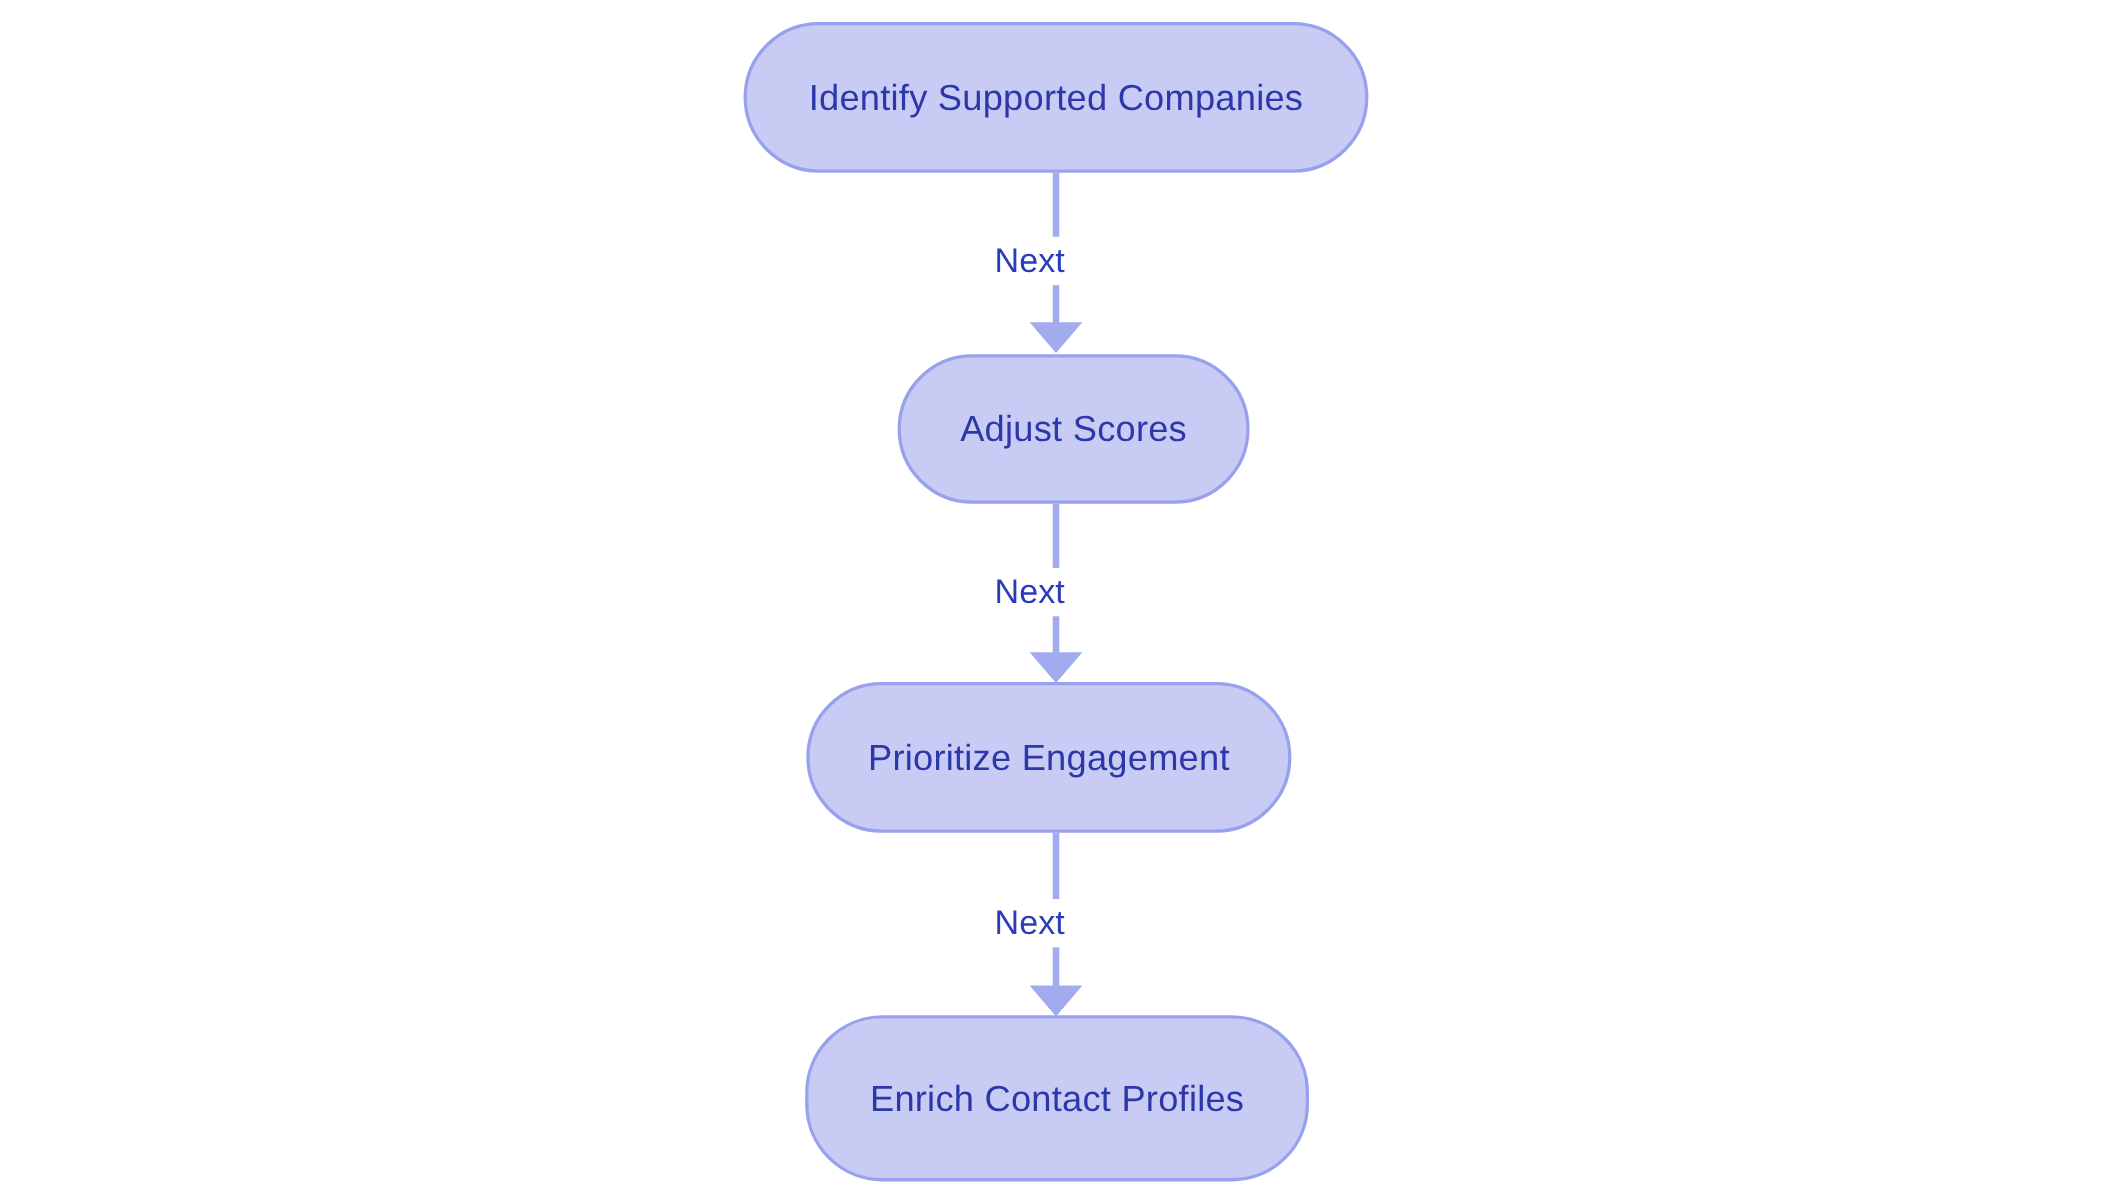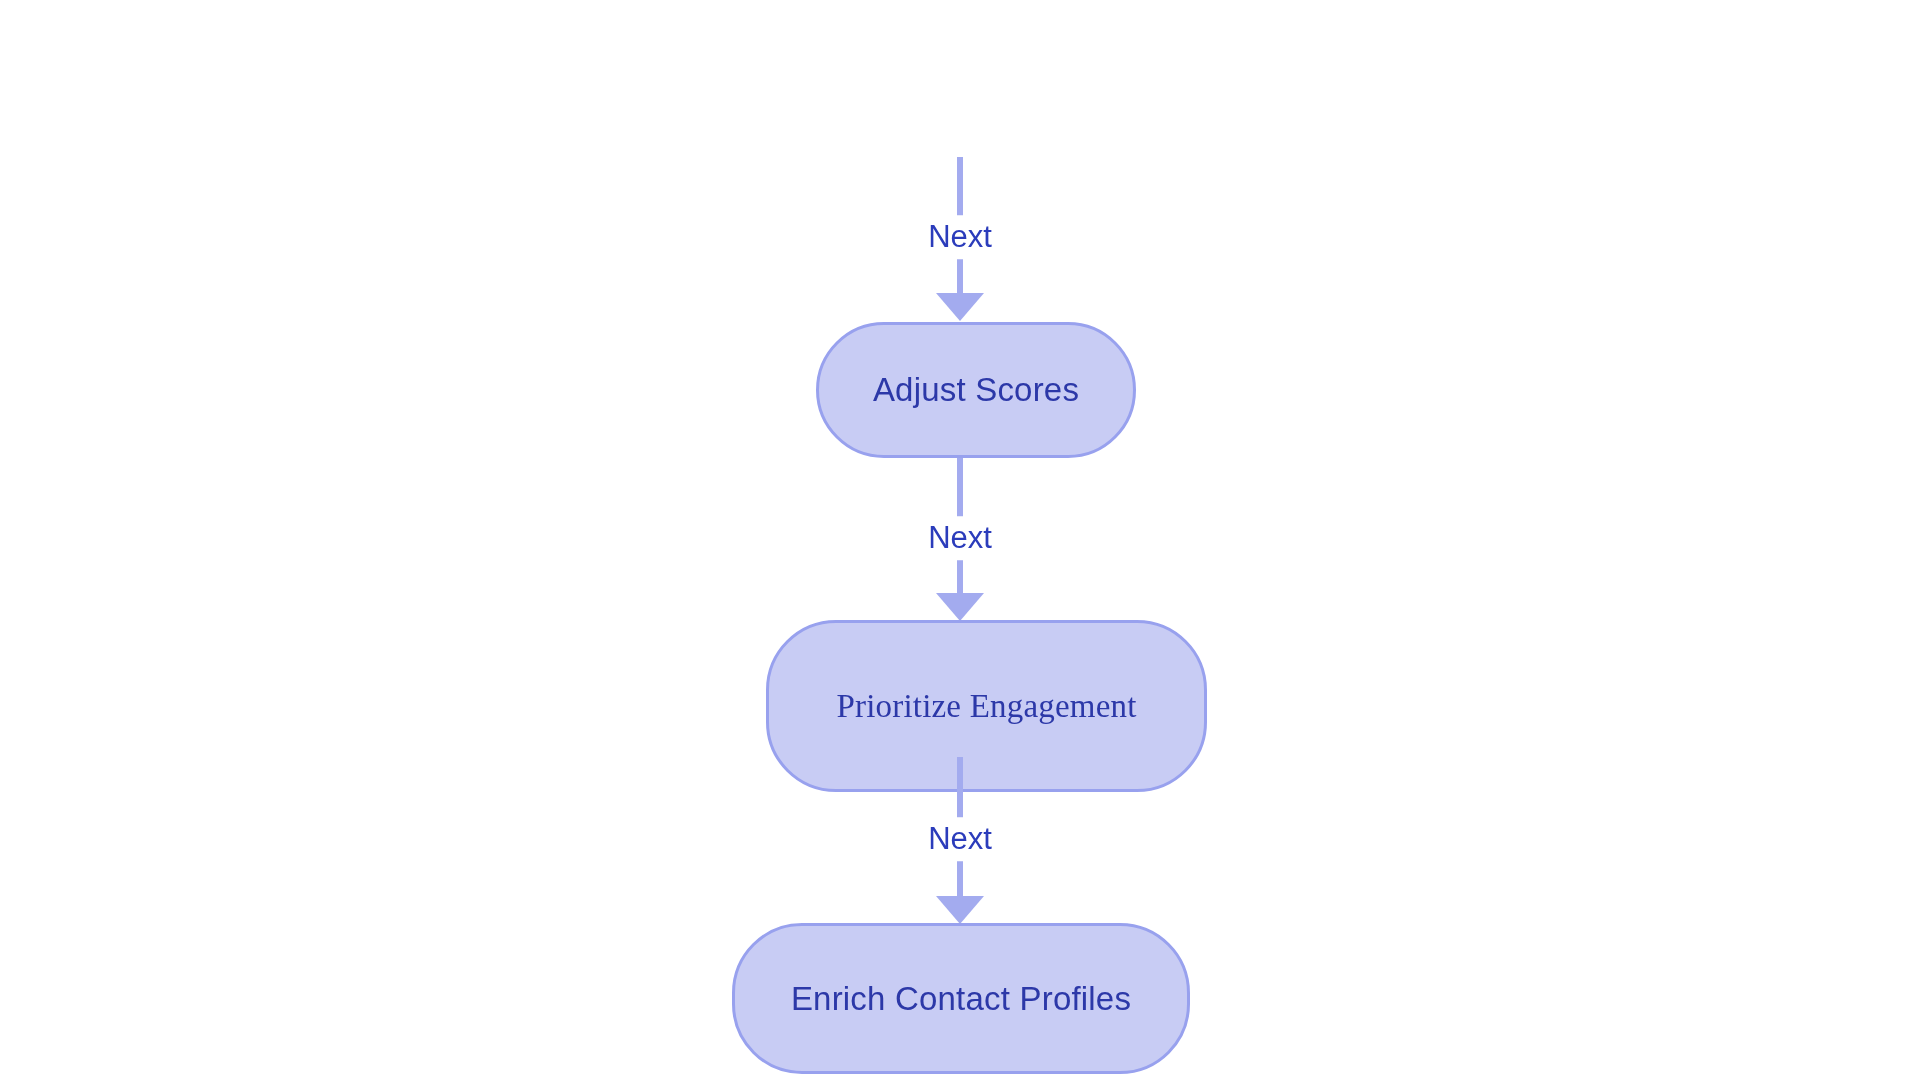--- a/index.html
+++ b/index.html
@@ -51,46 +51,49 @@
     left: 936px;
     bottom: 0;
     width: 0;
     height: 0;
     border-left: 24px solid transparent;
     border-right: 24px solid transparent;
     border-top: 28px solid #a3abef;
   }
   .edge-label {
     position: absolute;
-    left: 960px;
+    left: 936px;
     top: 50%;
     transform: translate(-50%, -54%);
     background: #ffffff;
     padding: 4px 10px;
     color: #2b3cbb;
     font-size: 31px;
     white-space: nowrap;
     text-align: right;
   }
 
   
   #node-1 { left: 676px; top: 20px;  width: 568px; height: 137px; }
   #node-2 { left: 816px; top: 322px; width: 320px; height: 136px; }
-  #node-3 { left: 766px; top: 620px; width: 441px; height: 172px; font-family: Liberation Serif, serif; }
+  #node-3 { left: 733px; top: 620px; width: 441px; height: 137px; }
   #node-4 { left: 732px; top: 923px; width: 458px; height: 151px; }
 
   #edge-1 { top: 157px; height: 164px; }
   #edge-2 { top: 458px; height: 163px; }
   #edge-3 { top: 757px; height: 167px; }
 </style>
 </head>
 <body>
 
 <div class="canvas">
 
+  <div class="flow-node" id="node-1">
+    <span class="node-label">Identify Supported Companies</span>
+  </div>
 
   <div class="edge" id="edge-1">
     <div class="edge-line"></div>
     <div class="arrowhead"></div>
     <span class="edge-label">Next</span>
   </div>
 
   <div class="flow-node" id="node-2">
     <span class="node-label">Adjust Scores</span>
   </div>

